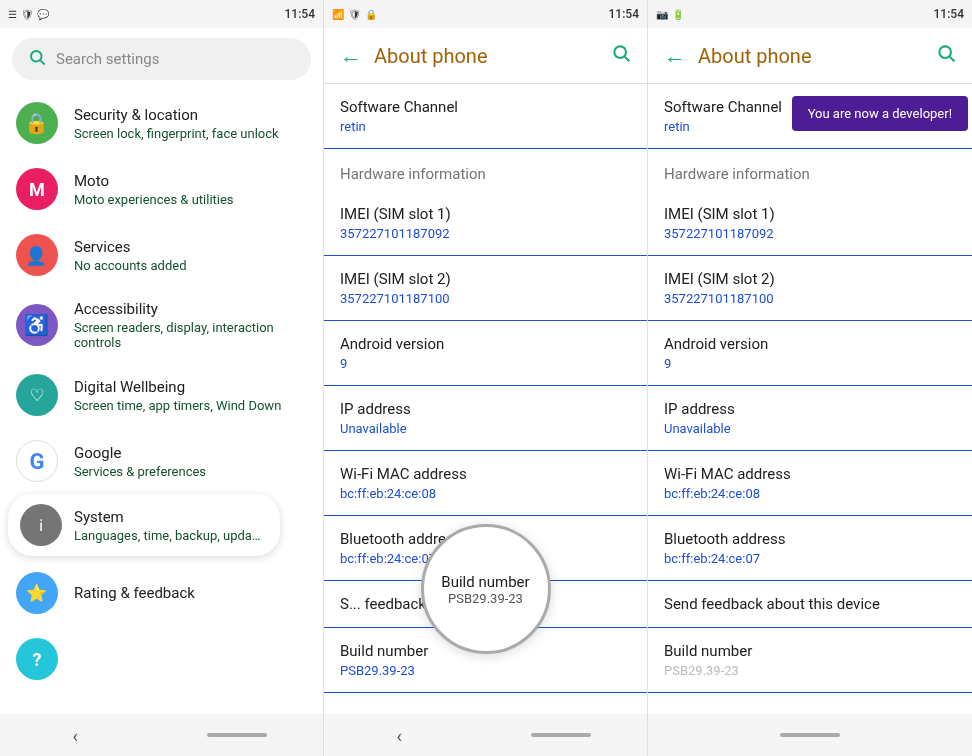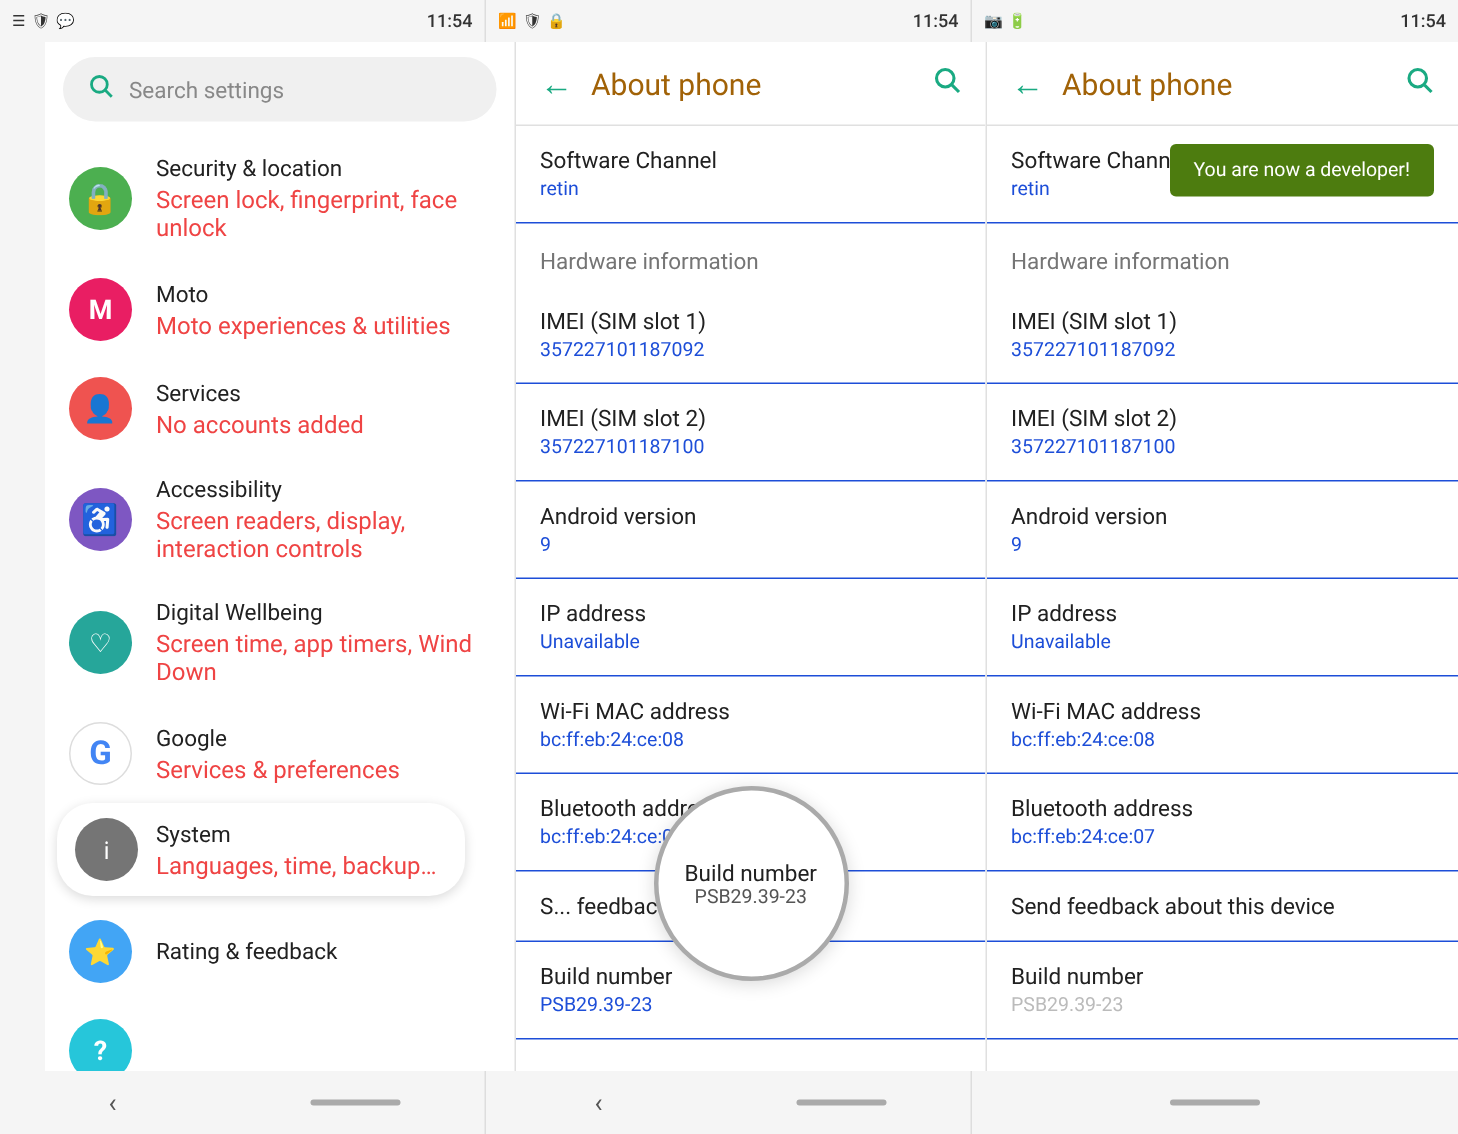--- a/index.html
+++ b/index.html
@@ -34,21 +34,20 @@
     .status-bar-section.right { width: 324px; }
     .status-icons { display: flex; gap: 4px; align-items: center; }
     .status-time { font-weight: 500; font-size: 12px; }
     .status-icon { font-size: 10px; }
 
     
     .main-layout {
       display: flex;
       flex: 1;
       overflow: hidden;
-      padding-left: 30px;
     }
 
     
     .settings-panel {
       width: 324px;
       background: #fff;
       border-right: 1px solid #e0e0e0;
       display: flex;
       flex-direction: column;
       overflow: hidden;
@@ -102,21 +101,21 @@
     .icon-accounts { background: #ef5350; }
     .icon-accessibility { background: #7e57c2; }
     .icon-digital { background: #26a69a; }
     .icon-google { background: #fff; border: 1px solid #ddd; color: #4285f4; font-weight: bold; font-size: 22px; }
     .icon-system { background: #757575; }
     .icon-rating { background: #42a5f5; }
     .icon-help { background: #26c6da; }
 
     .settings-item-text { flex: 1; }
     .settings-item-title { font-size: 15px; color: #212121; font-weight: 400; }
-    .settings-item-subtitle { font-size: 16px; color: #ef4444; margin-top: 2px; }
+    .settings-item-subtitle { font-size: 13px; color: #14532d; margin-top: 2px; }
 
     
     .system-bubble {
       position: absolute;
       left: 8px;
       background: #fff;
       border-radius: 24px;
       padding: 10px 16px 10px 12px;
       display: flex;
       align-items: center;
@@ -201,23 +200,23 @@
     .build-circle-title { font-size: 15px; color: #212121; font-weight: 400; }
     .build-circle-value { font-size: 13px; color: #555; }
 
     .mid-panel-container {
       position: relative;
     }
 
     
     .toast-notification {
       position: absolute;
-      right: 16px;
+      right: 4px;
       top: 68px;
-      background: #4d7c0f;
+      background: #4c1d95;
       color: #fff;
       padding: 10px 16px;
       border-radius: 4px;
       font-size: 13px;
       z-index: 30;
     }
 
     
     .bottom-nav {
       display: flex;

